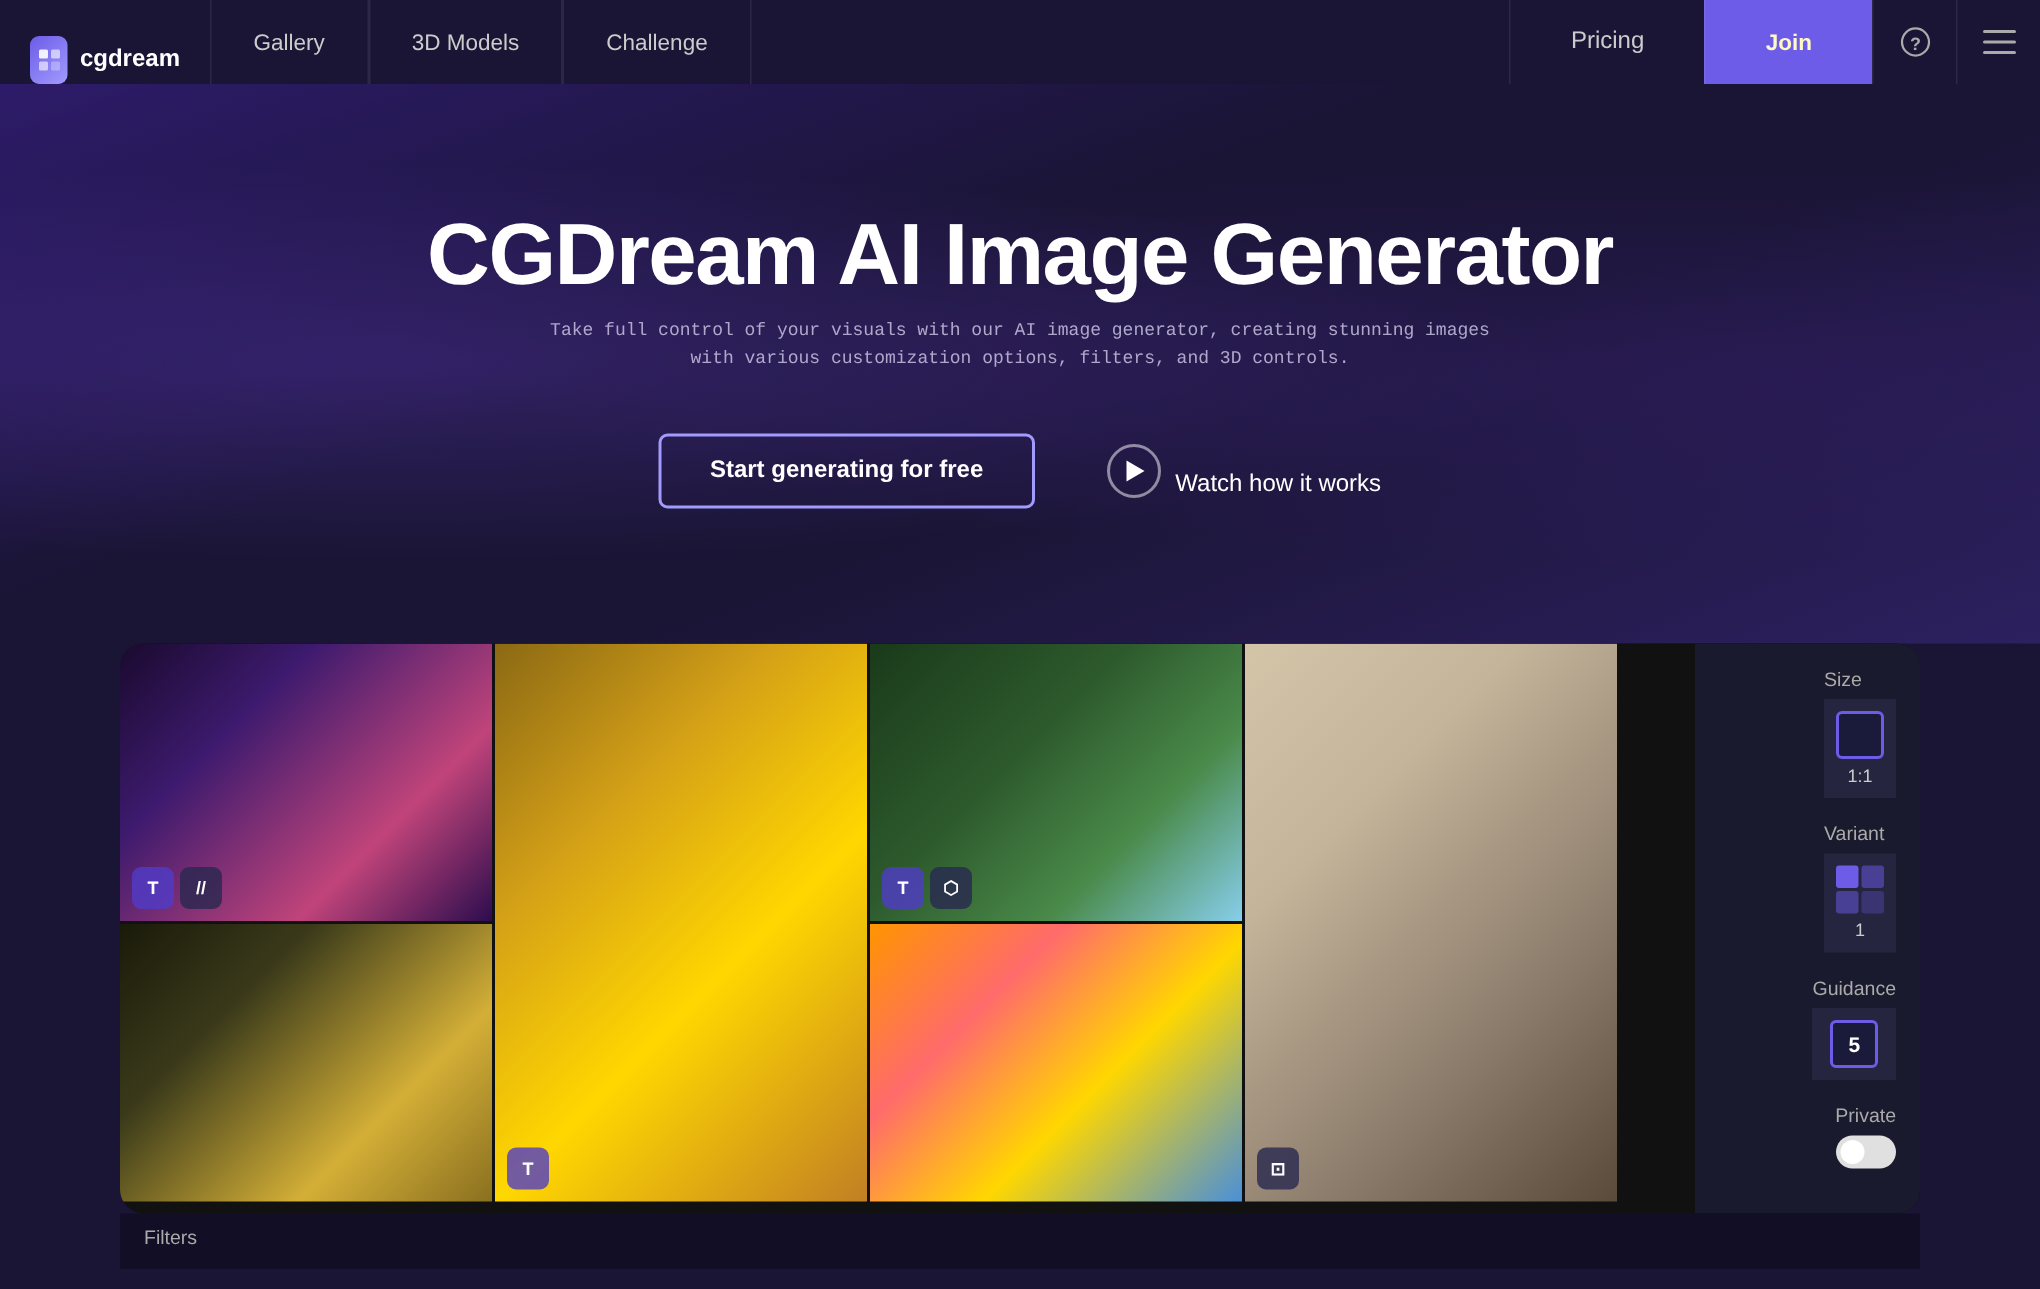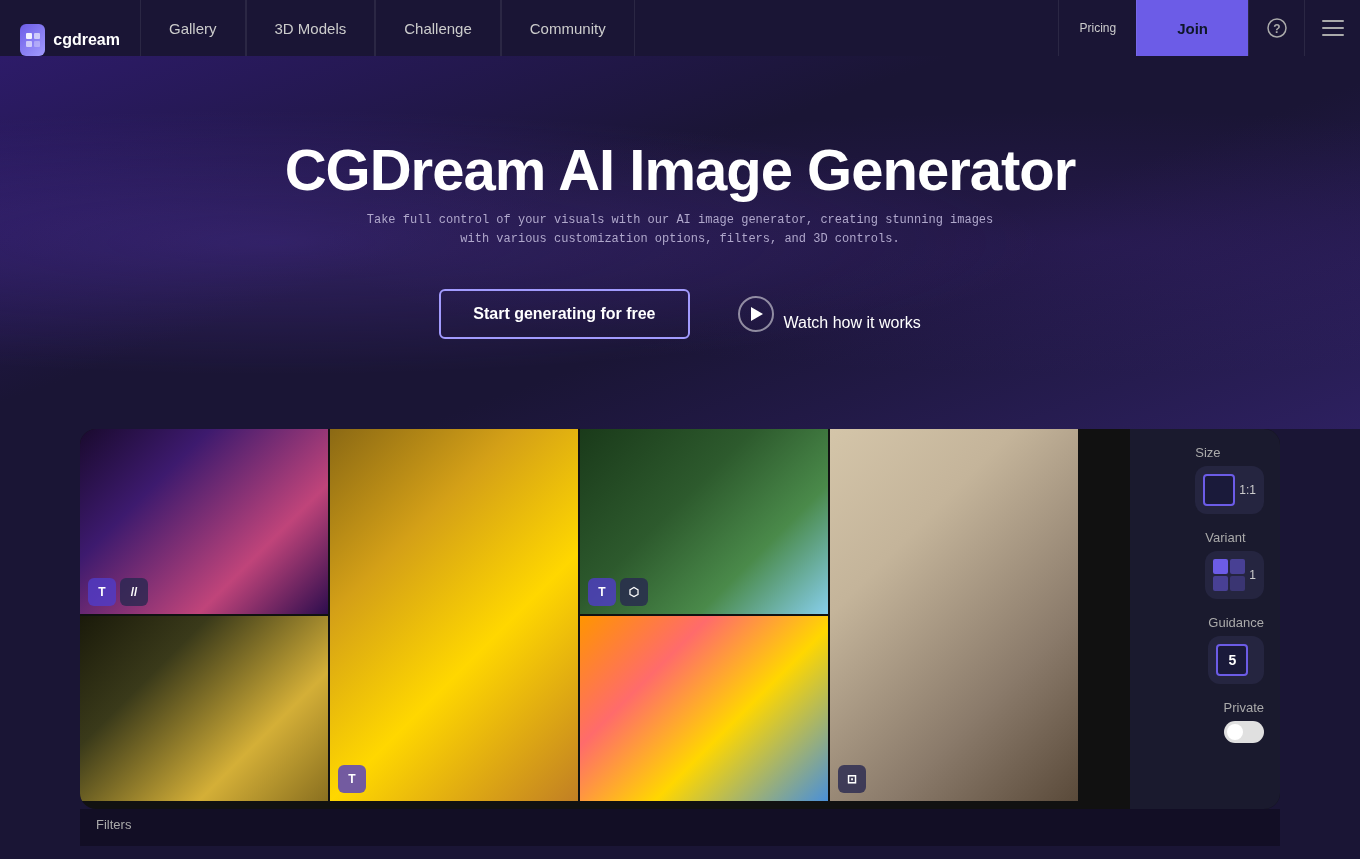--- a/index.html
+++ b/index.html
@@ -67,36 +67,36 @@
     .nav-spacer { flex: 1; }
     .nav-right {
       display: flex;
       align-items: center;
       height: 100%;
     }
     .nav-pricing {
       display: flex;
       align-items: center;
       justify-content: center;
-      padding: 0 20px;
-      height: 100%;
-      font-size: 12px;
+      padding: 0 40px;
+      height: 100%;
+      font-size: 16px;
       color: #ccc;
       cursor: pointer;
       border-left: 1px solid rgba(255,255,255,0.08);
     }
     .nav-join {
       display: flex;
       align-items: center;
       justify-content: center;
       padding: 0 40px;
       height: 100%;
       font-size: 15px;
       font-weight: 600;
-      color: #0f172a;
+      color: #fef9c3;
       background: #6c5ce7;
       cursor: pointer;
       border-left: 1px solid rgba(255,255,255,0.08);
     }
     .nav-help {
       display: flex;
       align-items: center;
       justify-content: center;
       width: 56px;
       height: 100%;
@@ -273,24 +273,24 @@
       flex-shrink: 0;
       align-items: flex-end;
     }
     .sidebar-section-label {
       font-size: 13px;
       color: #aaa;
       margin-bottom: 6px;
     }
     .sidebar-control-box {
       background: #252540;
-      border-radius: 12px;
+      border-radius: 0;
       padding: 8px;
       display: flex;
-      flex-direction: row;
+      flex-direction: column;
       align-items: center;
       gap: 4px;
     }
     .size-indicator {
       width: 32px;
       height: 32px;
       border: 2px solid #6c5ce7;
       border-radius: 4px;
       background: #1a1a3a;
     }
@@ -371,21 +371,20 @@
         <rect x="10" y="10" width="6" height="6" rx="1" fill="white" opacity="0.3"></rect>
       </svg>
     </div>
     <span class="nav-logo-text">cgdream</span>
   </div>
 
   <div class="nav-items">
     <div class="nav-item">Gallery</div>
     <div class="nav-item">3D Models</div>
     <div class="nav-item">Challenge</div>
-    <div class="nav-item">Community</div>
   </div>
 
   <div class="nav-spacer"></div>
 
   <div class="nav-right">
     <div class="nav-pricing">Pricing</div>
     <div class="nav-join">Join</div>
     <div class="nav-help">
       <svg width="22" height="22" viewBox="0 0 22 22" fill="none">
         <circle cx="11" cy="11" r="9" stroke="#aaa" stroke-width="1.5"></circle>

